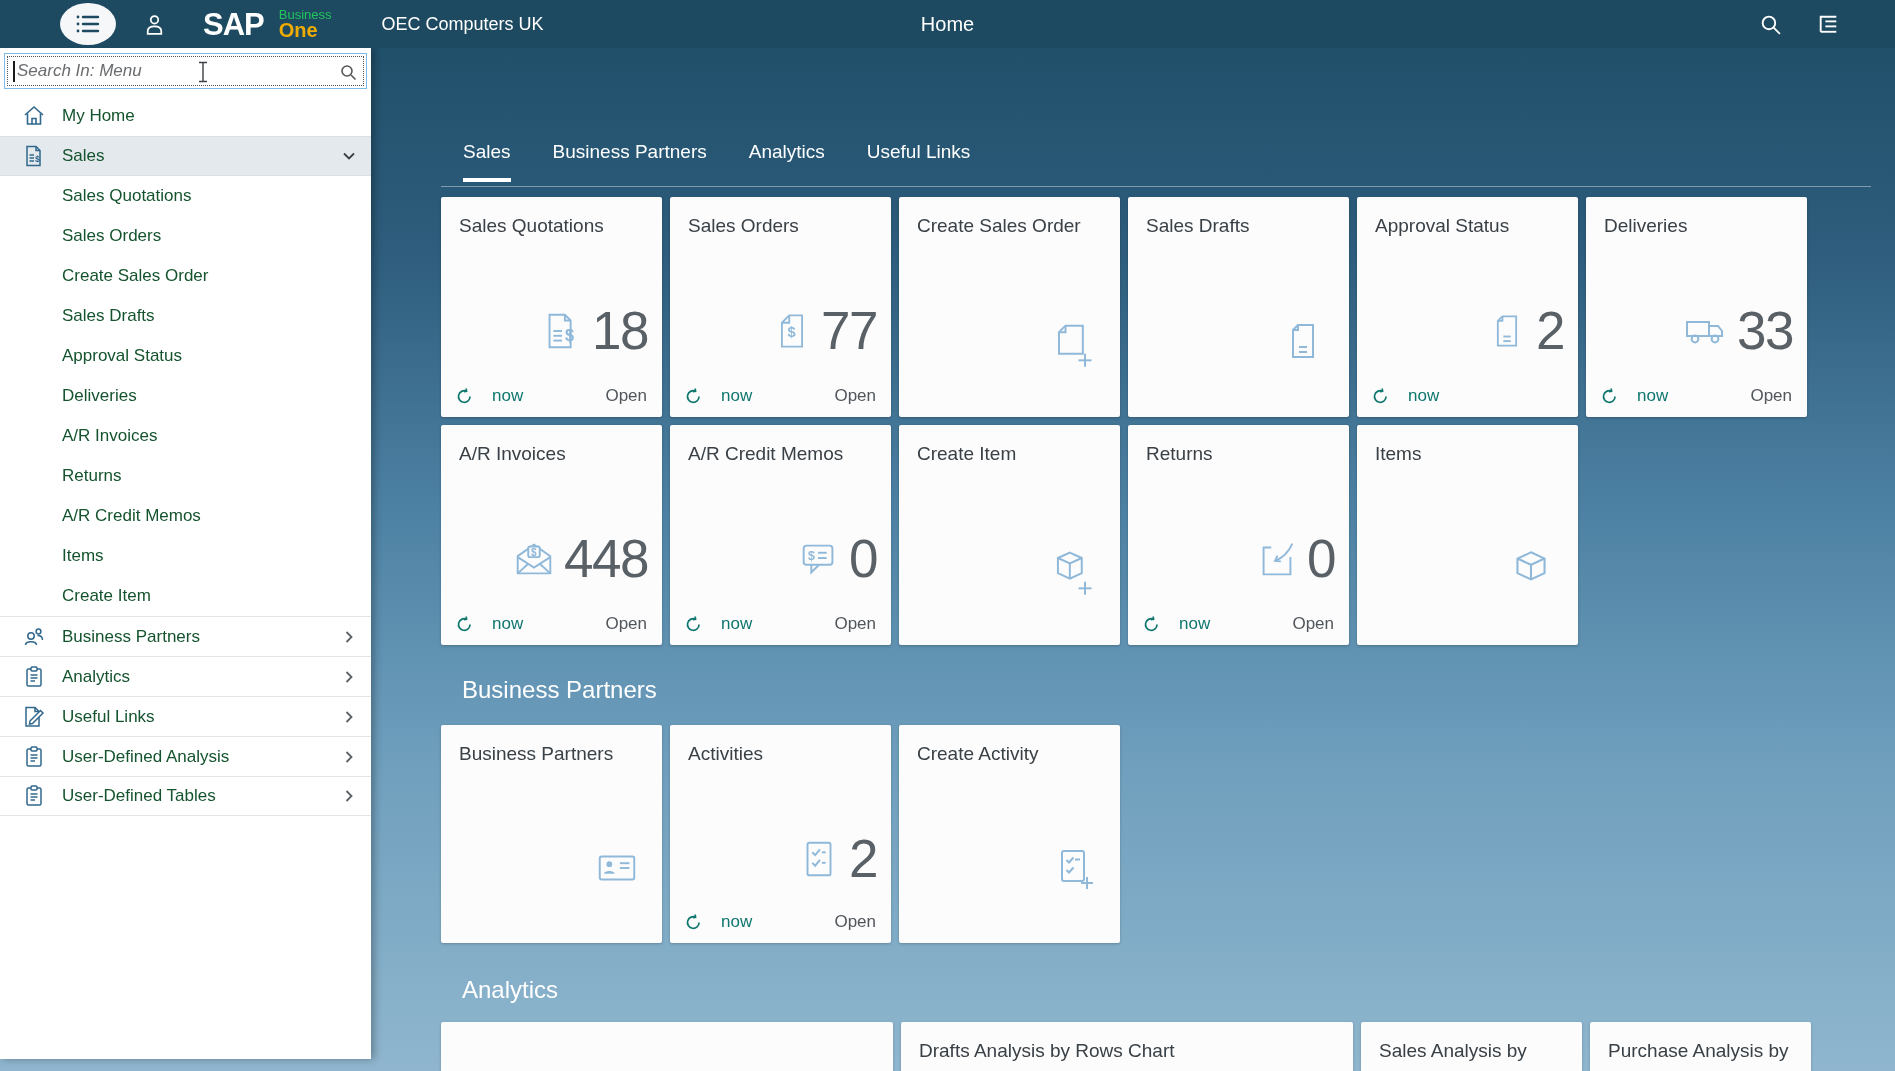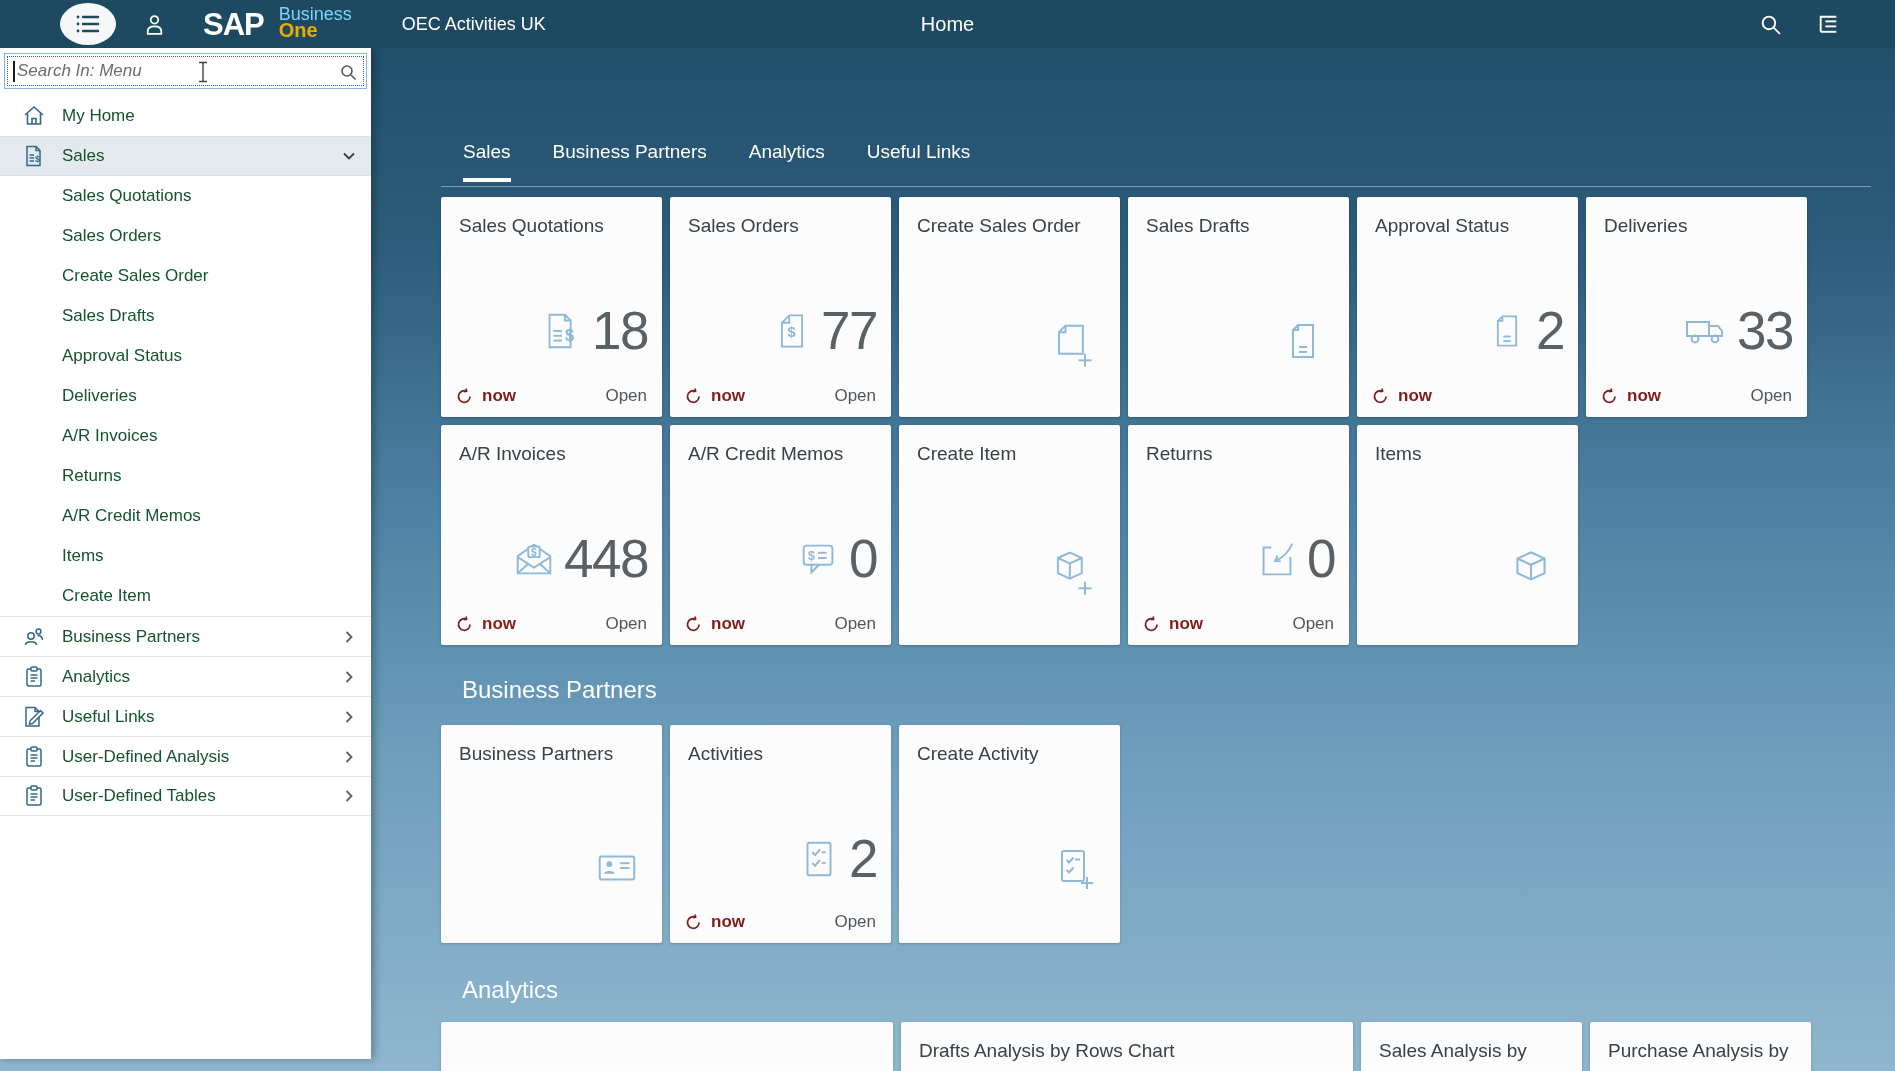--- a/index.html
+++ b/index.html
@@ -8,21 +8,21 @@
 
   
   .topbar { position:absolute; top:0; left:0; right:0; height:48px; background:#1d4a60;
     display:flex; align-items:center; color:#fff; z-index:40; }
   .burger { margin-left:60px; width:56px; height:42px; background:#f5f7f9; border-radius:50%;
     display:flex; align-items:center; justify-content:center; cursor:pointer; flex:0 0 auto; }
   .user-btn { margin-left:26px; display:flex; align-items:center; cursor:pointer; }
   .logo { margin-left:36px; display:flex; align-items:flex-end; gap:15px; }
   .logo .sap { font-size:31px; font-weight:800; letter-spacing:-1px; line-height:31px; }
   .logo-stack { display:flex; flex-direction:column; justify-content:center; }
-  .logo-stack .biz { font-size:18px; line-height:13px; color:#7dd3fc; }
+  .logo-stack .biz { font-size:13px; line-height:13px; color:#22c55e; }
   .logo-stack .one { font-size:20px; line-height:19px; font-weight:800; color:#f0ab00; }
   .company { margin-left:50px; font-size:18px; }
   .page-title { position:absolute; left:50%; transform:translateX(-50%); font-size:20px; }
   .top-actions { margin-left:auto; display:flex; align-items:center; gap:34px; padding-right:54px; }
   .top-actions > div { cursor:pointer; display:flex; }
 
   
   .main { position:absolute; top:48px; left:0; right:0; bottom:0;
     background:linear-gradient(180deg,#20506a 0%,#2e5d7d 20%,#4d81a3 45%,#6f9fbd 70%,#8fb6ce 100%); }
 
@@ -43,21 +43,21 @@
   .tile.wide { width:452px; }
   .tile.short { height:218px; }
   .tile-title { position:absolute; top:15px; left:18px; right:12px; font-size:19px;
     line-height:27px; color:#394046; }
   .tile-sub { position:absolute; top:46px; left:18px; right:12px; font-size:17px; color:#6a6d70; }
   .kpi { position:absolute; right:14px; top:106px; display:flex; align-items:center; gap:7px; }
   .kpi .num { font-size:53px; font-weight:300; color:#596066; letter-spacing:-1.5px; line-height:56px; }
   .kpi.icon-only { top:120px; right:22px; }
   .tile-foot { position:absolute; left:15px; right:15px; bottom:11px;
     display:flex; justify-content:space-between; align-items:center; }
-  .now { display:flex; align-items:center; gap:9px; color:#7f1d1d; font-size:17px;font-weight:bold; }
+  .now { display:flex; align-items:center; gap:19px; color:#0f766e; font-size:17px; }
   .open { color:#51565b; font-size:17px; margin-left:auto; }
 
   
   .sidebar { position:absolute; top:48px; left:0; bottom:12px; width:371px; background:#fff;
     box-shadow:3px 0 8px rgba(0,0,0,.3); z-index:30; }
   .search-wrap { position:relative; margin:5px 4px 7px 4px; height:36px;
     border:1px solid #7ebbe6; background:#fff; }
   .search-wrap::after { content:""; position:absolute; inset:2px; border:1px dotted #555;
     pointer-events:none; }
   .search-input { width:100%; height:100%; border:0; outline:none; padding:0 34px 0 12px;
@@ -100,21 +100,21 @@
       <path d="M5.5 21 V18.5 c0-3.2 3-4.8 6.5-4.8 s6.5 1.6 6.5 4.8 V21 Z"></path>
     </svg>
   </div>
   <div class="logo">
     <span class="sap">SAP</span>
     <span class="logo-stack">
       <span class="biz">Business</span>
       <span class="one">One</span>
     </span>
   </div>
-  <div class="company">OEC Activities UK</div>
+  <div class="company">OEC Computers UK</div>
   <div class="page-title">Home</div>
   <div class="top-actions">
     <div>
       <svg viewBox="0 0 22 22" width="23" height="23" fill="none" stroke="#fff" stroke-width="1.8">
         <circle cx="9.5" cy="9.5" r="6"></circle>
           <line x1="14" y1="14" x2="20" y2="20"></line>
       </svg>
     </div>
     <div>
       <svg viewBox="0 0 24 24" width="25" height="25" fill="none" stroke="#fff" stroke-width="1.8">

